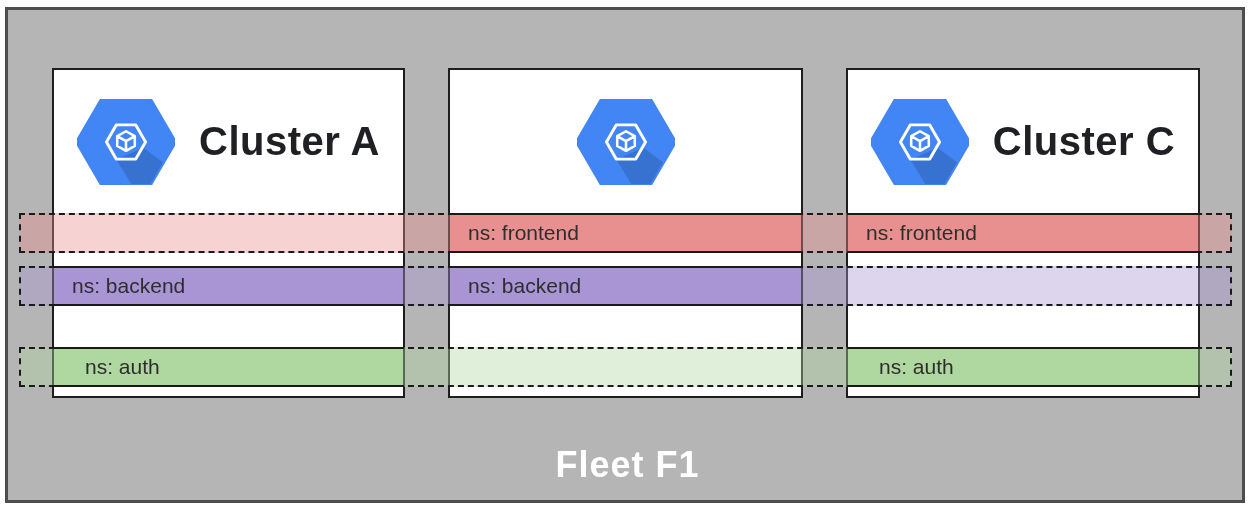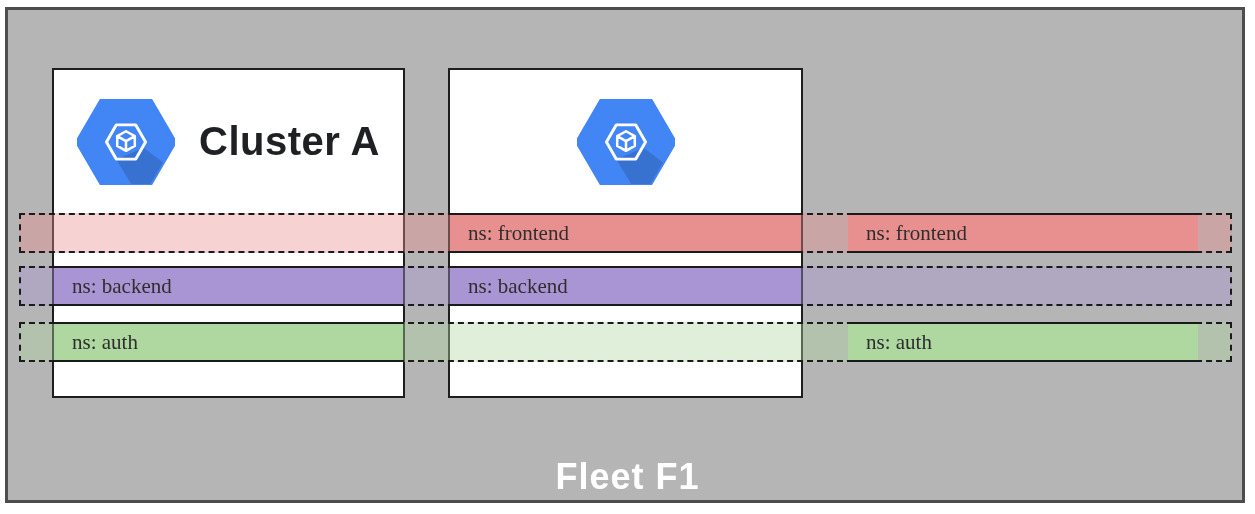--- a/index.html
+++ b/index.html
@@ -28,38 +28,37 @@
   .card-title{
     font-size:40px;font-weight:bold;color:var(--title-text,#1f2023);
     letter-spacing:0.5px;white-space:nowrap;
   }
   .band{
     position:absolute;left:19px;width:1213px;height:40px;
     border:2px dashed var(--band-border,#1a1a1a);box-sizing:border-box;
   }
   .band-row-0{top:213px;}
   .band-row-1{top:266px;}
-  .band-row-2{top:322px;}
+  .band-row-2{top:347px;padding-left:13px;}
   .seg{
     position:absolute;height:40px;box-sizing:border-box;
     border-top:2px solid var(--band-border,#1a1a1a);
     border-bottom:2px solid var(--band-border,#1a1a1a);
     display:flex;align-items:center;
   }
   .seg-a{left:54px;width:349px;}
   .seg-b{left:450px;width:351px;}
   .seg-c{left:848px;width:350px;}
   .ns-label{
-    font-size:21px;color:var(--label-text,#2e2e2e);padding-left:18px;white-space:nowrap;font-family:Liberation Serif, serif;
+    font-size:21px;color:var(--label-text,#2e2e2e);padding-left:18px;white-space:nowrap;
   }
   .fleet-label{
     position:absolute;left:0;right:0;top:444px;text-align:center;
     font-size:36px;font-weight:bold;color:var(--fleet-label-text,#ffffff);
     letter-spacing:1px;
-    margin-top:12px;
   }
 </style>
 </head>
 <body>
 
 <div class="canvas">
   <div class="fleet"></div>
 
   <div class="card card-a">
     <div class="card-header">
@@ -87,20 +86,36 @@
             </clipPath>
           </defs>
         <polygon points="0,44 25,1 75,1 100,44 75,87 25,87" fill="#4285f4" stroke="#4285f4" stroke-width="4" stroke-linejoin="round"></polygon>
         <polygon points="68,50 100,74 100,88 56,88 40,62" fill="rgba(0,0,0,0.14)" clip-path="url(#hexclip-b)"></polygon>
         <polygon points="30,44 40,26.5 60,26.5 70,44 60,61.5 40,61.5" fill="none" stroke="#ffffff" stroke-width="3" stroke-linejoin="round"></polygon>
         <path d="M50,33 L59,38 L59,48 L50,53 L41,48 L41,38 Z M41,38 L50,43 L59,38 M50,43 L50,53" fill="none" stroke="#ffffff" stroke-width="2.6" stroke-linejoin="round"></path>
       </svg>
     </div>
   </div>
 
+  <div class="card card-c">
+    <div class="card-header">
+      <svg class="gke-icon" viewBox="0 0 100 88">
+        <defs>
+            <clipPath id="hexclip-c">
+              <polygon points="0,44 25,1 75,1 100,44 75,87 25,87"></polygon>
+            </clipPath>
+          </defs>
+        <polygon points="0,44 25,1 75,1 100,44 75,87 25,87" fill="#4285f4" stroke="#4285f4" stroke-width="4" stroke-linejoin="round"></polygon>
+        <polygon points="68,50 100,74 100,88 56,88 40,62" fill="rgba(0,0,0,0.14)" clip-path="url(#hexclip-c)"></polygon>
+        <polygon points="30,44 40,26.5 60,26.5 70,44 60,61.5 40,61.5" fill="none" stroke="#ffffff" stroke-width="3" stroke-linejoin="round"></polygon>
+        <path d="M50,33 L59,38 L59,48 L50,53 L41,48 L41,38 Z M41,38 L50,43 L59,38 M50,43 L50,53" fill="none" stroke="#ffffff" stroke-width="2.6" stroke-linejoin="round"></path>
+      </svg>
+      <span class="card-title">Cluster C</span>
+    </div>
+  </div>
 
   <div class="band band-row-0" style="background: rgba(232, 144, 143, 0.4);"></div>
   <div class="band band-row-1" style="background: rgba(169, 149, 212, 0.4);"></div>
   <div class="band band-row-2" style="background: rgba(175, 215, 160, 0.4);"></div>
 
   <div class="seg seg-b band-row-0" style="background: rgb(232, 144, 143);">
     <span class="ns-label">ns: frontend</span>
   </div>
   <div class="seg seg-c band-row-0" style="background: rgb(232, 144, 143);">
     <span class="ns-label">ns: frontend</span>

